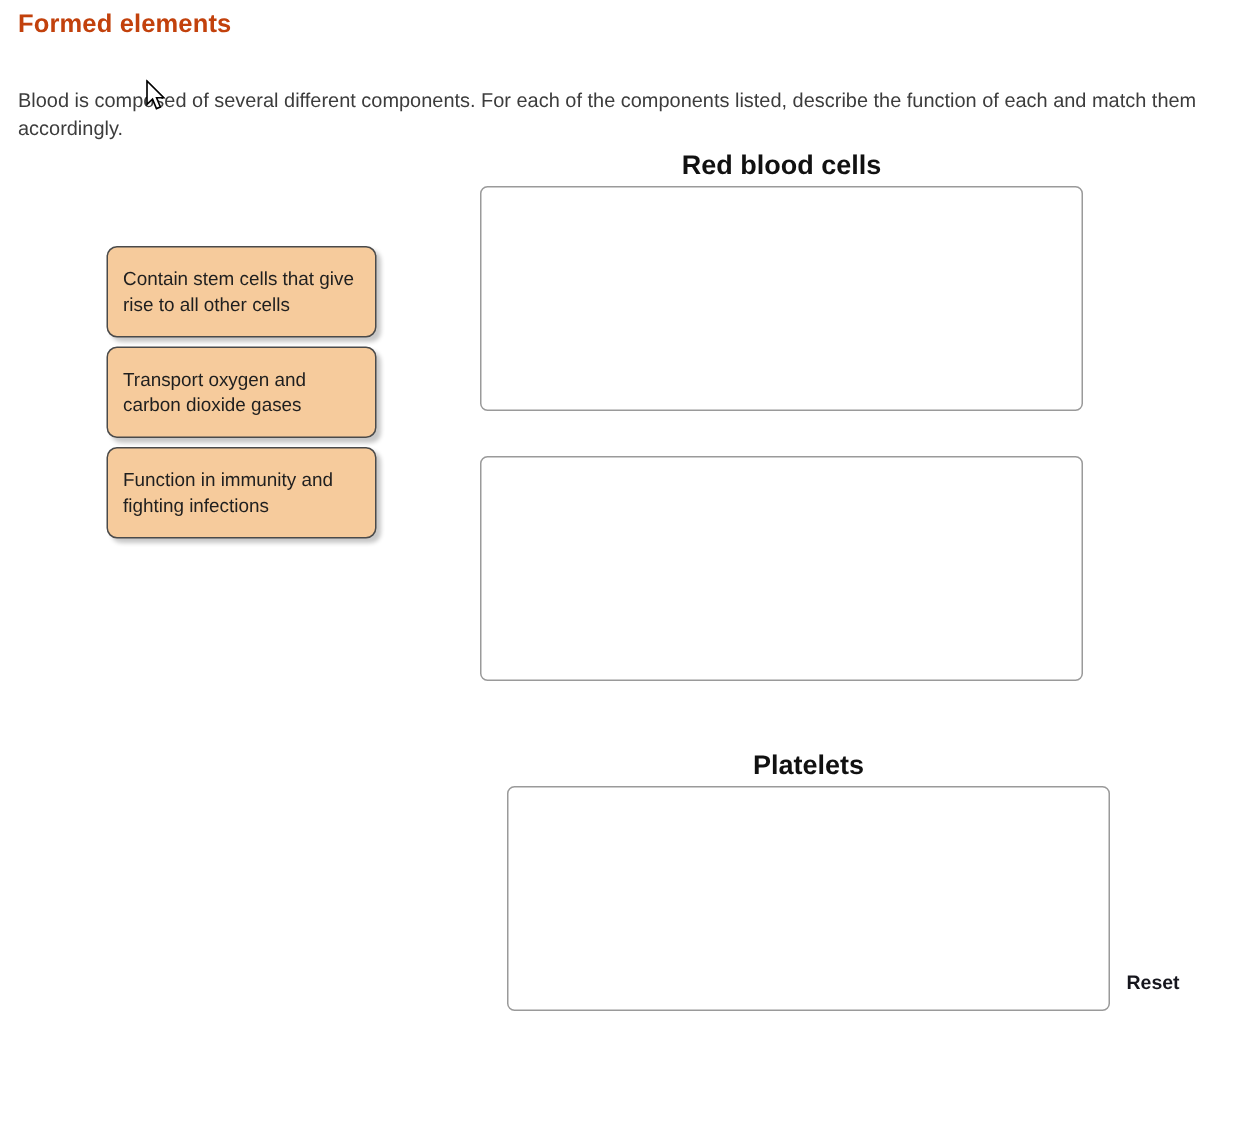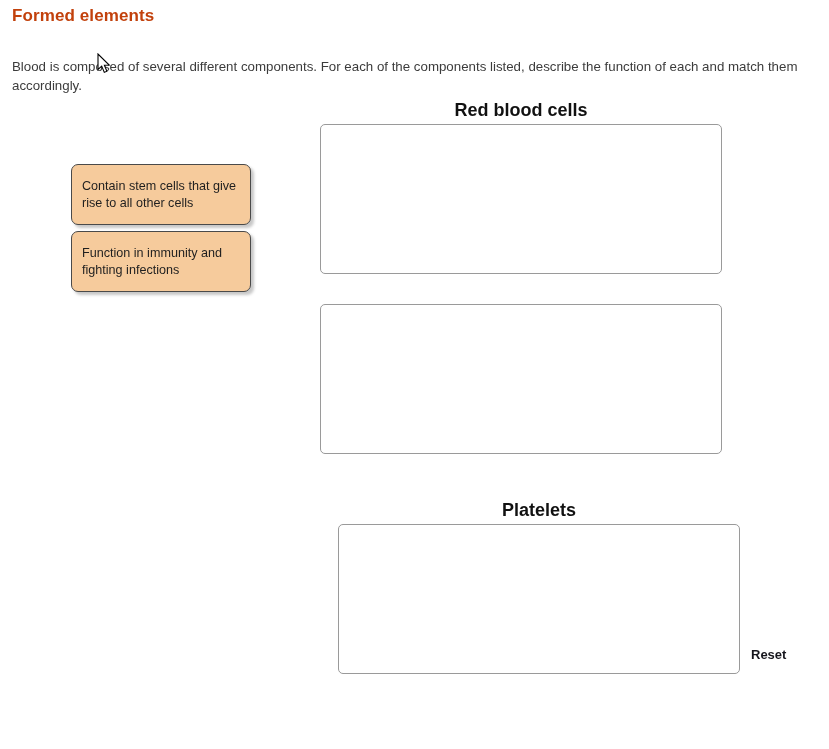--- a/index.html
+++ b/index.html
@@ -124,20 +124,23 @@
 <div id="instructions">Blood is composed of several different components. For each of the components listed, describe the function of each and match them accordingly.</div>
 
 <div id="source-stack">
 
   <div class="drag-card">
     <span class="drag-card-label">Contain stem cells that give rise to all other cells</span>
   </div>
 
 
 
+  <div class="drag-card">
+    <span class="drag-card-label">Transport oxygen and carbon dioxide gases</span>
+  </div>
 
   <div class="drag-card">
     <span class="drag-card-label">Function in immunity and fighting infections</span>
   </div>
 
 </div>
 
 <div class="dropzone-group" id="dropzone-group-0">
   <div class="dropzone-title">Red blood cells</div>
   <div class="dropzone-box"></div>

